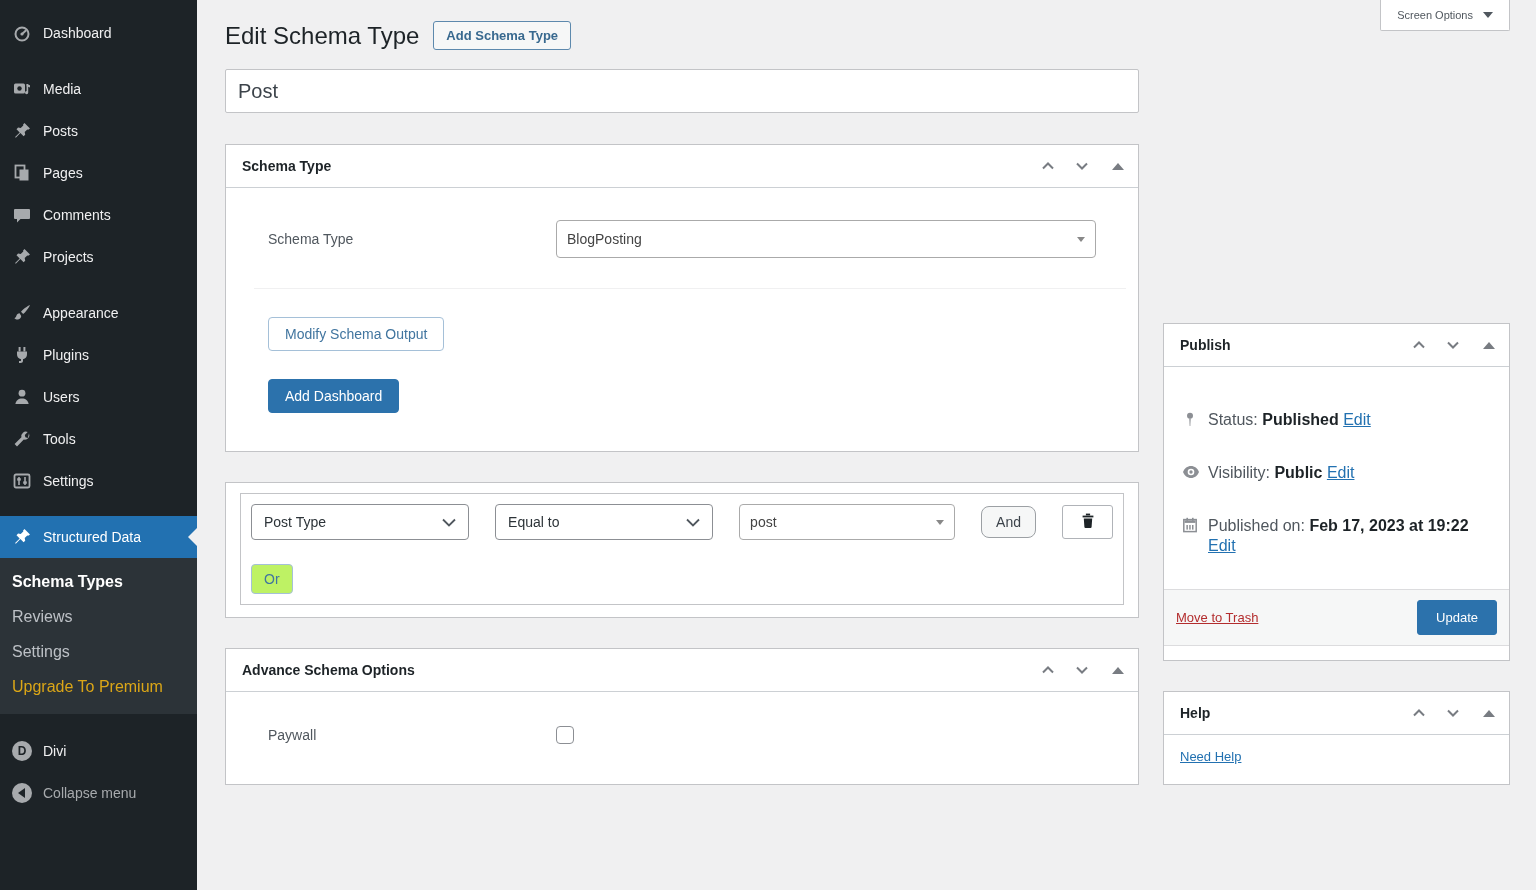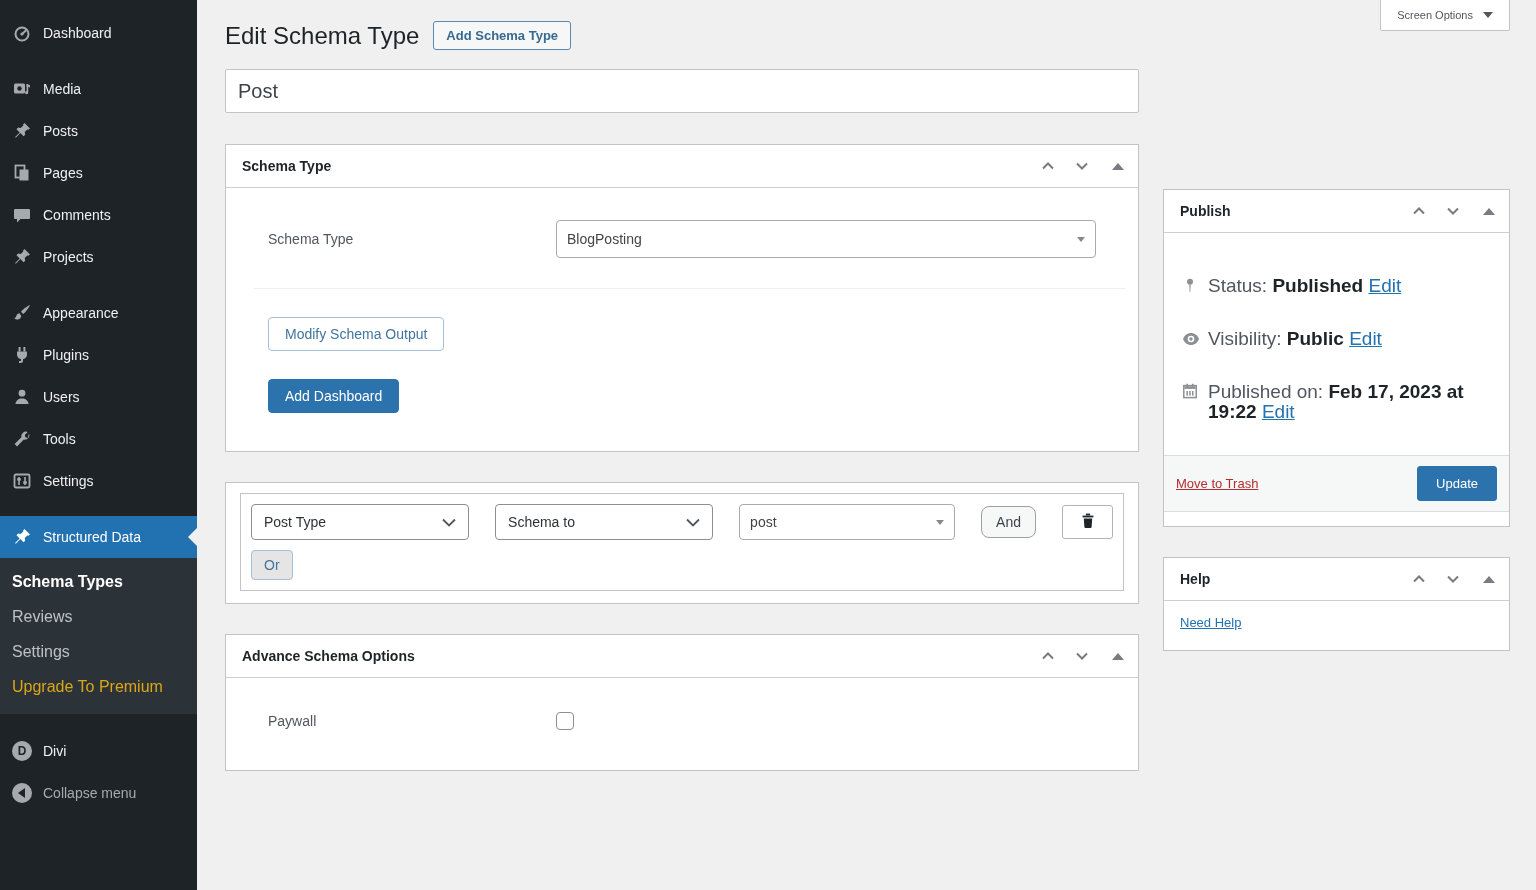--- a/index.html
+++ b/index.html
@@ -63,21 +63,21 @@
     border-top:6px solid #50575e;
   }
 
   .page-header { display:flex; align-items:center; gap:14px; padding-top:20px; margin-bottom:18px; }
   .page-title { font-size:24px; font-weight:400; color:#1d2327; line-height:1.3; }
   .page-title-action {
     background:#f6f7f7; border:1px solid #5d89ad; color:#38698f; font-weight:bold;
     font-size:13px; padding:6px 12px; border-radius:3px; cursor:pointer; text-decoration:none;
   }
 
-  .columns { display:flex; gap:24px; align-items:center; }
+  .columns { display:flex; gap:24px; align-items:flex-end; }
   .col-main { width:914px; }
   .col-side { width:347px; }
 
   .title-input {
     width:100%; height:44px; background:#fff; border:1px solid #c3c4c7; border-radius:2px;
     font-family:"Liberation Sans", sans-serif; font-size:20px; color:#3c434a; padding:0 12px;
     margin-bottom:31px; outline:none;
   }
 
   .panel { background:#fff; border:1px solid #c3c4c7; margin-bottom:30px; }
@@ -136,35 +136,35 @@
   .placement-row .s2-select { width:220px; height:36px; }
   .btn-and {
     background:#f6f7f7; border:1px solid #9ca0a4; color:#3c434a; font-size:14px;
     padding:7px 14px; border-radius:8px; cursor:pointer; font-family:"Liberation Sans", sans-serif;
   }
   .btn-trash {
     background:#fff; border:1px solid #b0b3b8; border-radius:3px; cursor:pointer;
     width:52px; height:34px; display:flex; align-items:center; justify-content:center; color:#1d2327;
   }
   .btn-or {
-    margin-top:10px; background:#e5e5e5; border:1px solid #a5c0d8; color:#41759f; font-size:14px;
+    margin-top:24px; background:#bef264; border:1px solid #a5c0d8; color:#41759f; font-size:14px;
     padding:6px 12px; border-radius:4px; cursor:pointer; display:inline-block;
     font-family:"Liberation Sans", sans-serif;
   }
 
   
   .advanced-row { padding:34px 16px 40px 42px; }
   .checkbox {
     appearance:none; -webkit-appearance:none; width:18px; height:18px; background:#fff;
     border:1px solid #8c8f94; border-radius:4px; cursor:pointer; margin:0;
   }
 
   
   .publish-body { padding:10px 16px 0; }
-  .misc-row { position:relative; padding-left:28px; margin:33px 0; font-size:19px; color:#50575e; line-height:20px; }
+  .misc-row { position:relative; padding-left:28px; margin:33px 0; font-size:16px; color:#50575e; line-height:20px; }
   .misc-row .dashicon { position:absolute; left:2px; top:1px; color:#8c8f94; }
   .misc-row strong { color:#1d2327; }
   a.link { color:#2271b1; text-decoration:underline; cursor:pointer; }
   .publish-footer {
     margin-top:18px; background:#f6f7f7; border-top:1px solid #dcdcde; border-bottom:1px solid #dcdcde;
     padding:10px 12px; display:flex; align-items:center; justify-content:space-between;
   }
   .trash-link { color:#b32d2e; text-decoration:underline; font-size:13px; cursor:pointer; }
   .btn-update {
     background:#2c72ac; border:1px solid #2c72ac; color:#fff; font-size:13px;
@@ -370,21 +370,21 @@
             <div class="placement-row">
               <div class="wp-select">
                 <span>Post Type</span>
                 <span class="chev">
                     <svg width="14" height="9" viewBox="0 0 14 9">
                       <polyline points="1,1.5 7,7.5 13,1.5" fill="none" stroke="currentColor" stroke-width="1.8"></polyline>
                     </svg>
                   </span>
               </div>
               <div class="wp-select">
-                <span>Schema to</span>
+                <span>Equal to</span>
                 <span class="chev">
                     <svg width="14" height="9" viewBox="0 0 14 9">
                       <polyline points="1,1.5 7,7.5 13,1.5" fill="none" stroke="currentColor" stroke-width="1.8"></polyline>
                     </svg>
                   </span>
               </div>
               <div class="s2-select">
                 <span>post</span>
                 <span class="s2-arrow"></span>
               </div>

